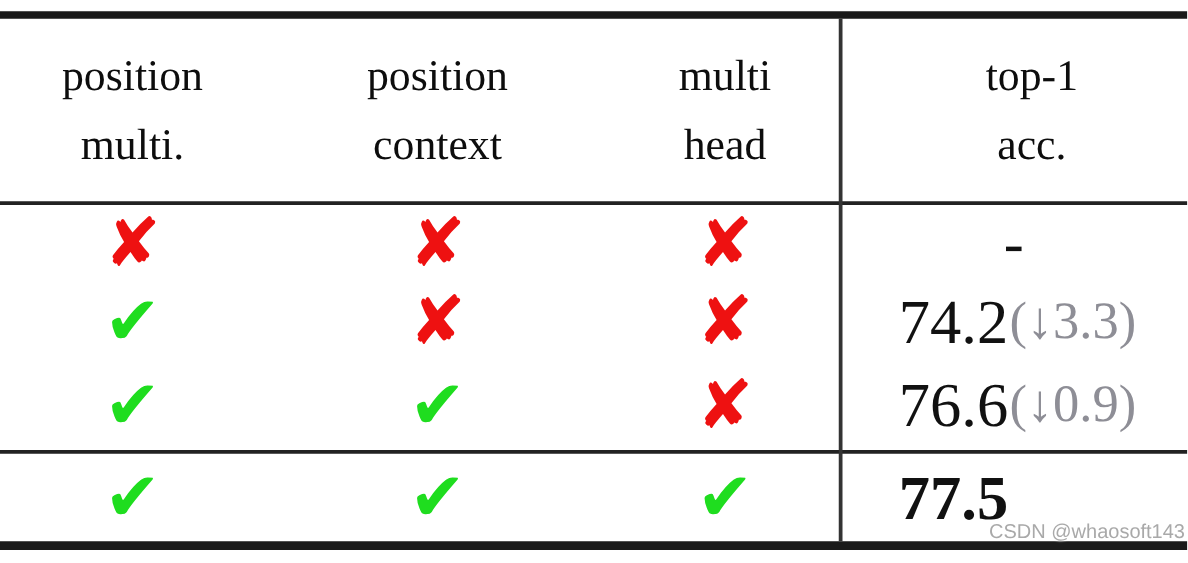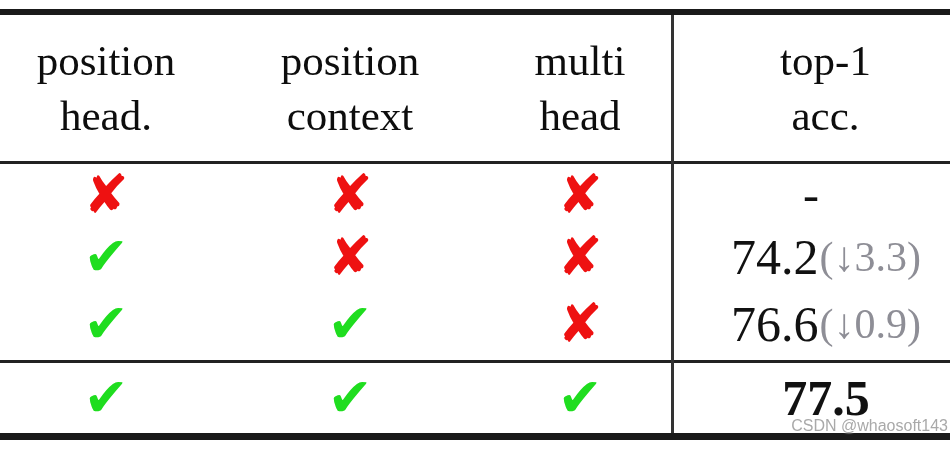--- a/index.html
+++ b/index.html
@@ -11,38 +11,38 @@
   
   .hrule{position:absolute;left:0;width:950px;background:#1a1a1a;}
   #top-rule{top:9px;height:6px;}
   #header-sep{top:161px;height:3px;background:#222;}
   #section-sep{top:360px;height:3px;background:#222;}
   #bottom-rule{top:433px;height:7px;}
   #col-divider{position:absolute;left:671px;top:15px;width:3px;height:418px;background:#333;}
   
   .hdr-cell{
     position:absolute;top:15px;height:146px;display:flex;flex-direction:column;
-    justify-content:center;align-items:center;font-size:43px;line-height:55px;
+    justify-content:center;align-items:center;font-size:35px;line-height:55px;
     color:#0d0d0d;text-align:center;
   }
   #hdr-0{left:0;width:212px;}
   #hdr-1{left:212px;width:276px;}
   #hdr-2{left:488px;width:184px;}
   #hdr-3{left:675px;width:301px;}
   
   .trow{position:absolute;left:0;width:950px;display:flex;}
   #row-0{top:164px;height:62px;}
   #row-1{top:226px;height:62px;}
   #row-2{top:288px;height:72px;}
   #row-3{top:363px;height:70px;}
   .cell{display:flex;align-items:center;justify-content:center;}
   .c0{width:212px;}
   .c1{width:276px;}
   .c2{width:184px;}
-  .c3{width:278px;justify-content:center;padding-left:30px;box-sizing:border-box;}
+  .c3{width:278px;justify-content:flex-start;padding-left:47px;box-sizing:border-box;}
   .c3.centered{justify-content:center;padding-left:0;}
   .mark{
     font-family:"DejaVu Sans",sans-serif;font-weight:bold;font-size:54px;line-height:1;
   }
   .mark.cross{color:#ee1111;}
   .mark.check{color:#1fdd1f;}
   .acc-main{font-size:50px;line-height:1;}
   .acc-main.bold{font-weight:bold;}
   .acc-note{font-size:42px;line-height:1;color:#8e8e96;margin-left:1px;}
   .dash{font-size:48px;line-height:1;}
@@ -60,21 +60,21 @@
 <div id="stage">
 
   <div class="hrule" id="top-rule"></div>
   <div class="hrule" id="header-sep"></div>
   <div class="hrule" id="section-sep"></div>
   <div class="hrule" id="bottom-rule"></div>
   <div id="col-divider"></div>
 
   <div class="hdr-cell" id="hdr-0">
     <span>position</span>
-    <span>head.</span>
+    <span>multi.</span>
   </div>
   <div class="hdr-cell" id="hdr-1">
     <span>position</span>
     <span>context</span>
   </div>
   <div class="hdr-cell" id="hdr-2">
     <span>multi</span>
     <span>head</span>
   </div>
   <div class="hdr-cell" id="hdr-3">

